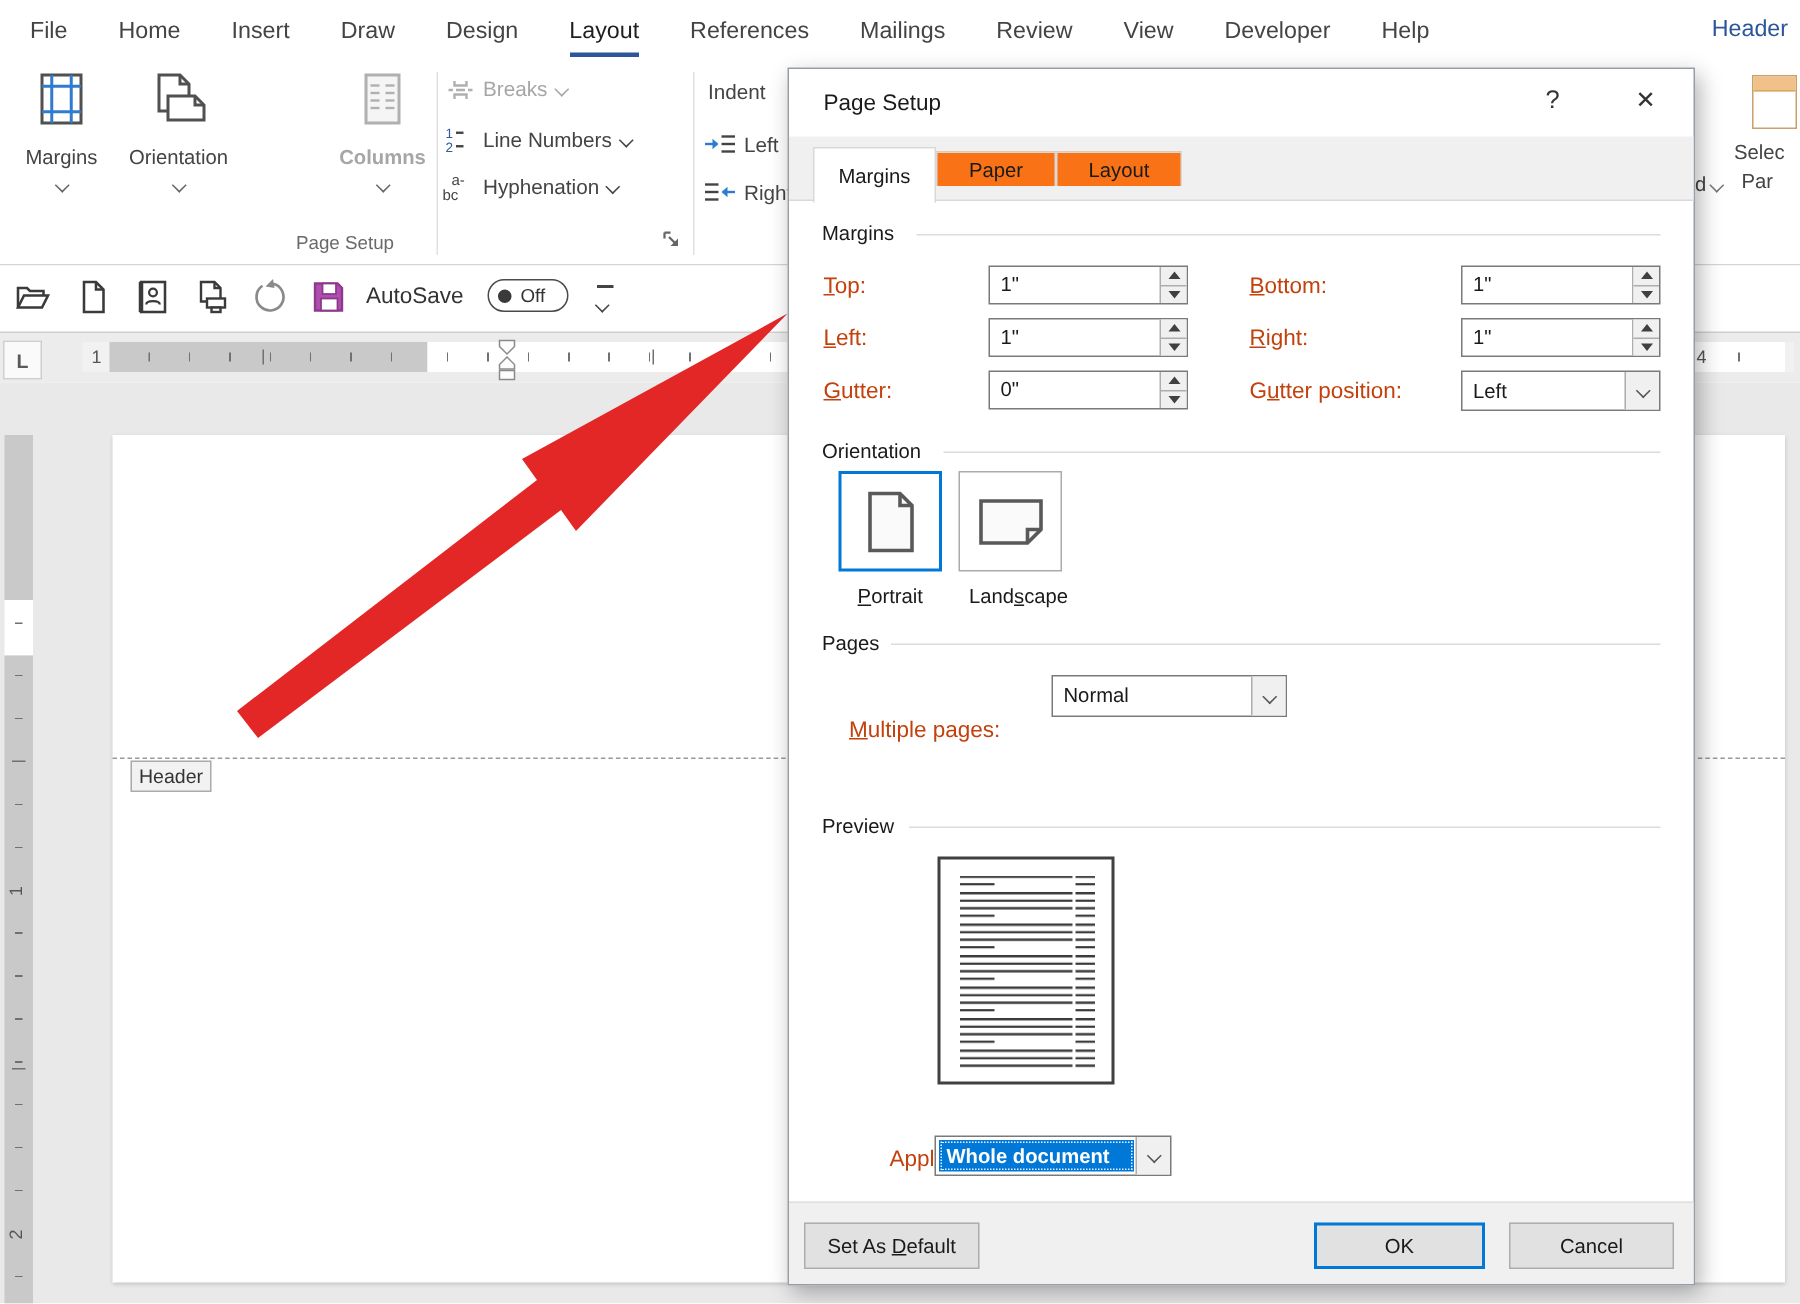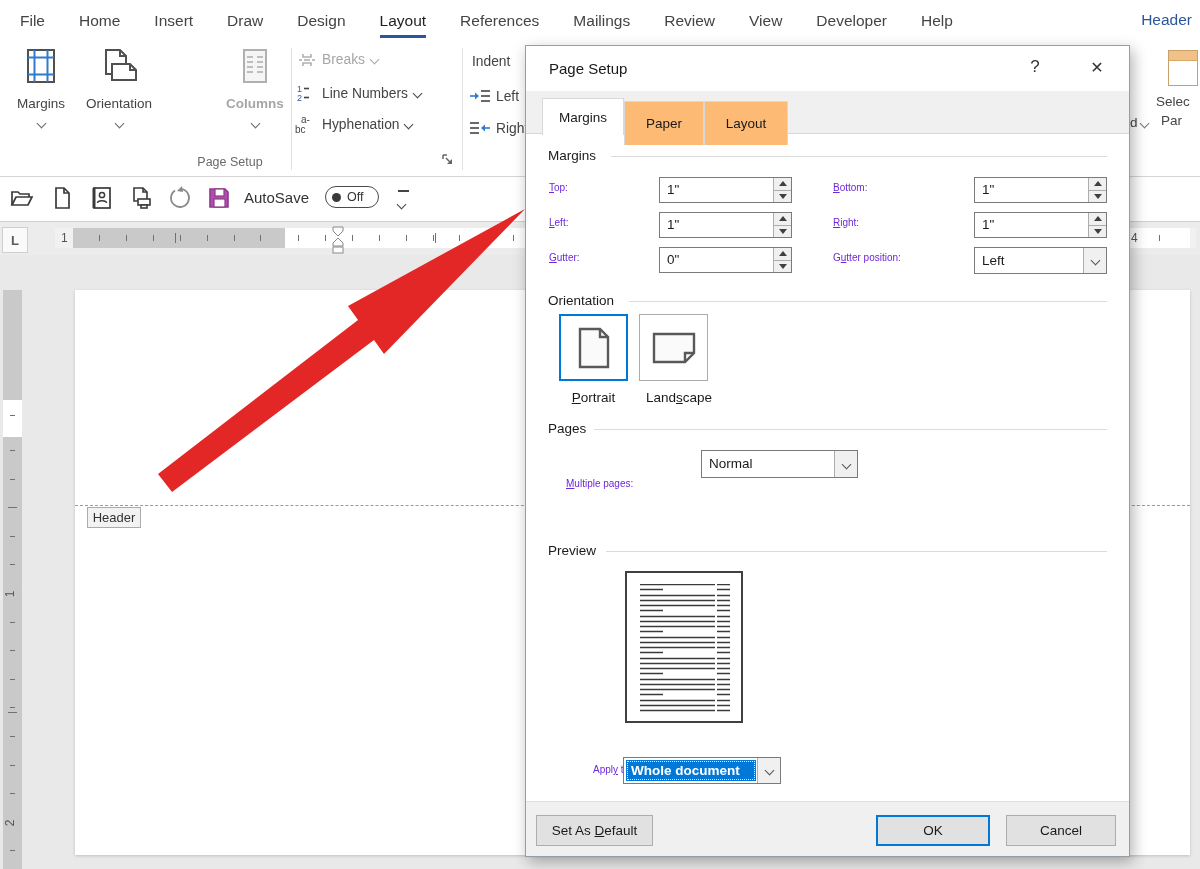--- a/index.html
+++ b/index.html
@@ -66,25 +66,25 @@
 
   
   .arrow-svg{position:absolute;left:0;top:0;width:1200px;height:869px;pointer-events:none;z-index:6;}
 
   
   .dialog{position:absolute;left:525px;top:45px;width:605px;height:812px;background:#fff;border:1px solid #979da4;box-sizing:border-box;box-shadow:3px 5px 14px rgba(0,0,0,0.3);z-index:10;}
   .dlg-title{position:absolute;left:23px;top:14px;font-size:15px;color:#1a1a1a;}
   .dlg-help{position:absolute;left:498px;top:10px;width:22px;height:22px;font-size:17px;color:#333;display:flex;align-items:center;justify-content:center;}
   .dlg-close{position:absolute;left:558px;top:10px;width:26px;height:22px;font-size:16px;color:#333;display:flex;align-items:center;justify-content:center;}
   .tabstrip{position:absolute;left:0;top:45px;width:603px;height:43px;background:#f0f0f0;border-bottom:1px solid #d9d9d9;box-sizing:border-box;}
-  .tab{position:absolute;top:10px;height:44px;font-size:13.5px;color:#1a1a1a;display:flex;align-items:center;justify-content:center;border:1px solid #d9d9d9;border-bottom:none;background:#fdba74;box-sizing:border-box;}
+  .tab{position:absolute;top:10px;height:23px;font-size:13.5px;color:#1a1a1a;display:flex;align-items:center;justify-content:center;border:1px solid #d9d9d9;border-bottom:none;background:#f97316;box-sizing:border-box;}
   .tab.active{top:7px;height:37px;background:#fff;z-index:2;}
   .grp-label{position:absolute;font-size:13.5px;color:#1a1a1a;background:#fff;padding-right:8px;z-index:1;}
   .grp-rule{position:absolute;right:22px;height:1px;background:#dcdcdc;}
-  .fld-label{position:absolute;font-size:10px;color:#6d28d9;white-space:nowrap;}
+  .fld-label{position:absolute;font-size:15px;color:#c2410c;white-space:nowrap;}
   .ul{text-decoration:underline;}
   .spinbox{position:absolute;width:133px;height:26px;border:1px solid #7a7a7a;background:#fff;box-sizing:border-box;}
   .spin-val{position:absolute;left:7px;top:4px;font-size:13.5px;color:#1a1a1a;}
   .spin-btns{position:absolute;right:0;top:0;bottom:0;width:17px;border-left:1px solid #adadad;display:flex;flex-direction:column;}
   .spin-b{flex:1;background:#f0f0f0;display:flex;align-items:center;justify-content:center;}
   .spin-b + .spin-b{border-top:1px solid #adadad;}
   .tri-up{width:0;height:0;border-left:4px solid transparent;border-right:4px solid transparent;border-bottom:5px solid #404040;}
   .tri-dn{width:0;height:0;border-left:4px solid transparent;border-right:4px solid transparent;border-top:5px solid #404040;}
   .dd{position:absolute;height:27px;border:1px solid #7a7a7a;background:#fff;box-sizing:border-box;}
   .dd-val{position:absolute;left:7px;top:5px;font-size:13.5px;color:#1a1a1a;white-space:nowrap;}

